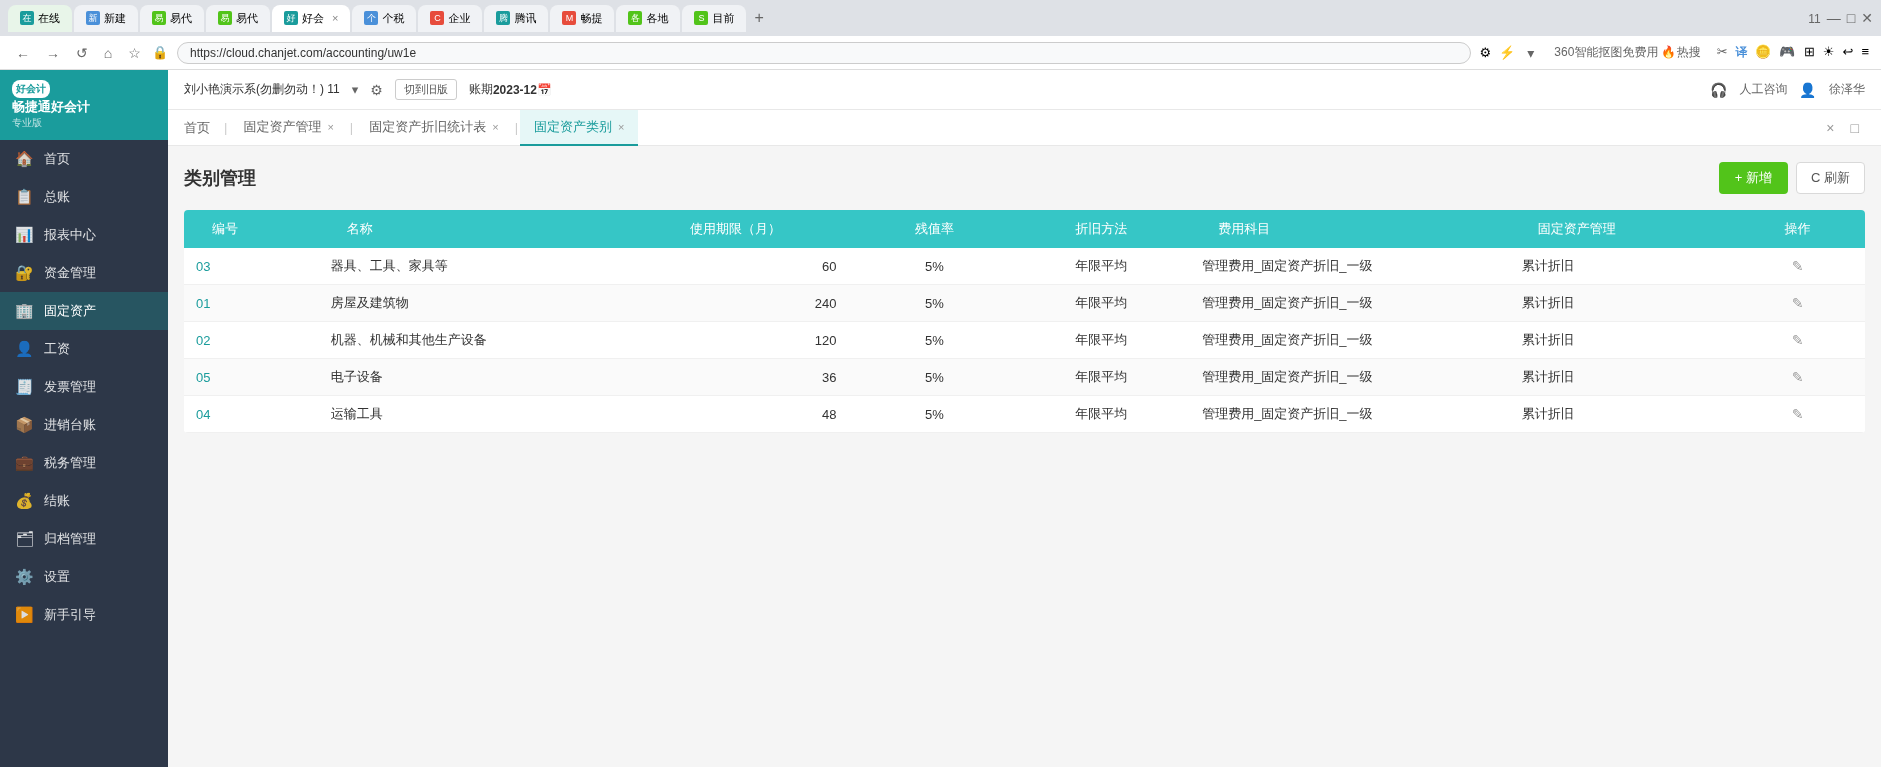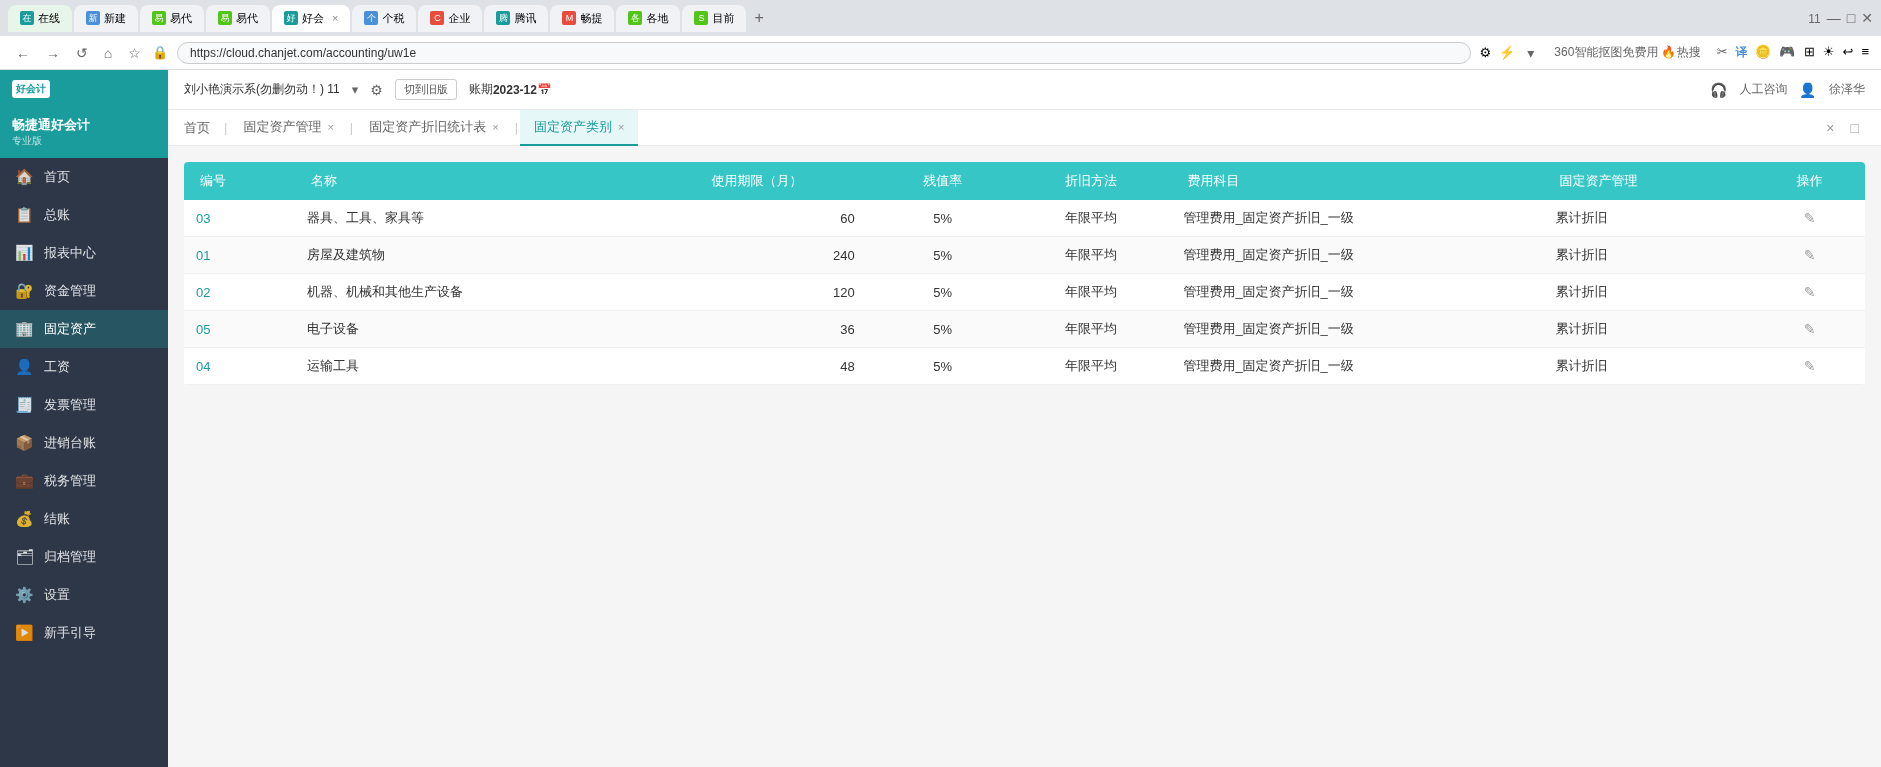--- a/index.html
+++ b/index.html
@@ -18,22 +18,22 @@
     .nav-btn { background: none; border: none; cursor: pointer; color: #666; font-size: 14px; padding: 2px 4px; }
     .address-input { flex: 1; border: 1px solid #ccc; border-radius: 16px; padding: 3px 12px; font-size: 12px; color: #333; background: #f8f9fa; }
     .search-tools { display: flex; align-items: center; gap: 8px; margin-left: 8px; font-size: 12px; color: #666; }
 
     
     .app-container { display: flex; height: calc(767px - 70px); }
 
     
     .sidebar { width: 168px; background: #2d3748; color: #fff; display: flex; flex-direction: column; flex-shrink: 0; }
     .sidebar-header { background: #1a9c9c; padding: 10px 12px; display: flex; align-items: center; gap: 8px; }
-    .sidebar-logo { background: #fff; color: #1a9c9c; font-size: 10px; font-weight: bold; border-radius: 3px; padding: 2px 4px; }
-    .sidebar-brand { font-size: 13px; font-weight: bold; color: #fff; margin-top: 18px; }
+    .sidebar-logo { background: #fff; color: #1a9c9c; font-size: 10px; font-weight: bold; border-radius: 8px; padding: 2px 4px; }
+    .sidebar-brand { font-size: 13px; font-weight: bold; color: #fff; }
     .sidebar-subtitle { font-size: 10px; color: rgba(255,255,255,0.7); }
     .sidebar-item { display: flex; align-items: center; gap: 10px; padding: 10px 16px; cursor: pointer; color: rgba(255,255,255,0.85); font-size: 13px; }
     .sidebar-item.active { background: rgba(26,156,156,0.3); color: #fff; }
     .sidebar-icon { width: 18px; height: 18px; display: flex; align-items: center; justify-content: center; font-size: 15px; }
 
     
     .top-bar { background: #fff; height: 40px; display: flex; align-items: center; padding: 0 16px; gap: 12px; border-bottom: 1px solid #e8e8e8; }
     .user-info { font-size: 12px; color: #333; }
     .period-info { font-size: 12px; color: #333; display: flex; align-items: center; }
     .switch-btn { border: 1px solid #ccc; border-radius: 3px; padding: 2px 8px; font-size: 11px; cursor: pointer; background: #fff; color: #555; }
@@ -51,21 +51,21 @@
     .page-body { padding: 16px; flex: 1; overflow-y: auto; }
     .page-header { display: flex; align-items: center; justify-content: space-between; margin-bottom: 16px; }
     .page-title { font-size: 18px; font-weight: bold; color: #333; }
     .page-actions { display: flex; gap: 8px; }
     .btn-add { background: #52c41a; color: #fff; border: none; border-radius: 4px; padding: 6px 16px; font-size: 13px; cursor: pointer; display: flex; align-items: center; gap: 4px; }
     .btn-refresh { background: #fff; color: #555; border: 1px solid #d9d9d9; border-radius: 4px; padding: 6px 14px; font-size: 13px; cursor: pointer; display: flex; align-items: center; gap: 4px; }
 
     
     .data-table { width: 100%; border-collapse: collapse; background: #fff; border-radius: 4px; overflow: hidden; }
     .data-table thead tr { background: #36c6c6; color: #fff; }
-    .data-table thead th { padding: 10px 16px; text-align: left; font-size: 13px; font-weight: normal; margin-left: 36px; }
+    .data-table thead th { padding: 10px 28px; text-align: left; font-size: 13px; font-weight: normal; margin-left: 36px; }
     .data-table thead th.center { text-align: center; }
     .data-table tbody tr { border-bottom: 1px solid #f0f0f0; }
     .data-table tbody td { padding: 9px 12px; font-size: 13px; color: #333; }
     .data-table tbody td.center { text-align: center; }
     .data-table tbody td.num { text-align: right; padding-right: 20px; }
     .link-text { color: #1a9c9c; cursor: pointer; }
     .edit-icon { color: #999; cursor: pointer; font-size: 14px; }
     .win-btn { background: none; border: none; cursor: pointer; color: #999; font-size: 14px; padding: 2px 6px; }
   </style>
 </head>
@@ -258,20 +258,27 @@
         <span>固定资产类别</span>
         <span class="tab-close">×</span>
       </div>
       <div style="margin-left:auto;display:flex;gap:4px;">
         <button class="win-btn">×</button>
         <button class="win-btn">□</button>
       </div>
     </div>
 
     <div class="page-body">
+      <div class="page-header">
+        <h2 class="page-title">类别管理</h2>
+        <div class="page-actions">
+          <button class="btn-add">+ 新增</button>
+          <button class="btn-refresh">C 刷新</button>
+        </div>
+      </div>
 
       <table class="data-table">
         <thead>
           <tr>
             <th>编号</th>
             <th>名称</th>
             <th class="center">使用期限（月）</th>
             <th class="center">残值率</th>
             <th class="center">折旧方法</th>
             <th>费用科目</th>

